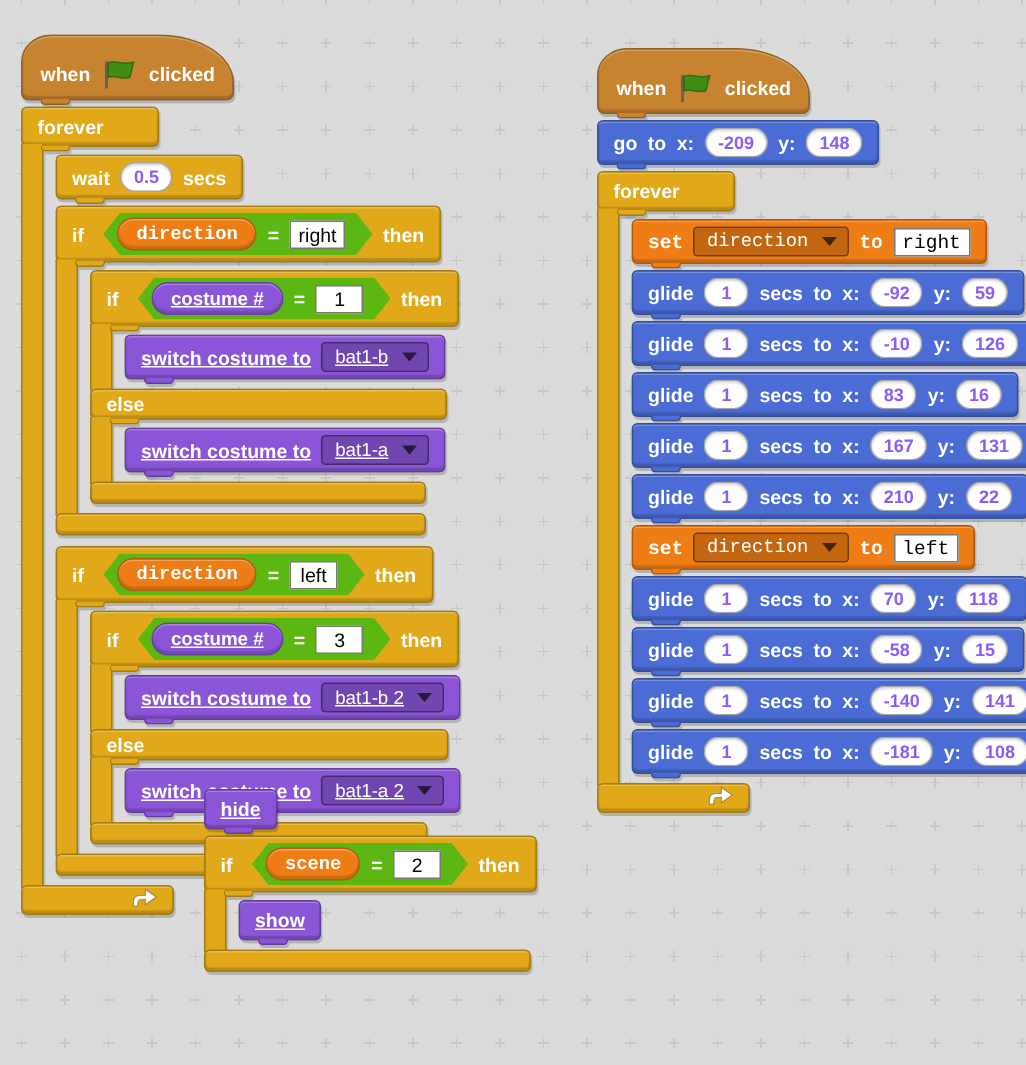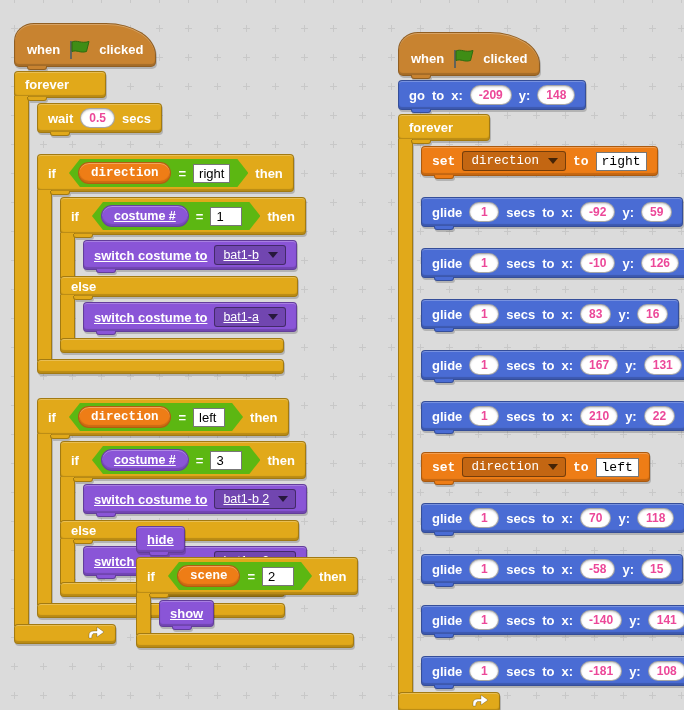--- a/index.html
+++ b/index.html
@@ -37,21 +37,21 @@
   .hat{
     border-radius:20px 50px 5px 5px / 18px 32px 5px 5px;
     padding:15px 12px 6px 12px;min-height:40px;align-items:center;
   }
   
   .cblock{display:flex;flex-direction:column;align-items:flex-start;position:relative;}
   .cblock.control{--c:#e1a91a;background:none;}
   .chead{background-color:var(--c);}
   .chead.ifhead{min-height:31px;}
   .chead.foreverhead{min-width:92px;}
-  .cbody{position:relative;display:flex;flex-direction:column;align-items:flex-start;gap:21px;
+  .cbody{position:relative;display:flex;flex-direction:column;align-items:flex-start;gap:4px;
     padding:5px 0 6px 23px;min-height:22px;align-self:stretch;}
   .cbody::before{
     content:"";position:absolute;left:0;top:-2px;bottom:-2px;width:15px;
     background:var(--c);border-left:1px solid rgba(0,0,0,0.28);border-right:1px solid rgba(0,0,0,0.28);
     box-sizing:border-box;
   }
   .cmid{background-color:var(--c);align-self:stretch;margin-right:8px;min-height:20px;padding:2px 10px;}
   .cfoot{position:relative;background-color:var(--c);height:15px;align-self:stretch;margin-right:22px;
     border:1px solid rgba(0,0,0,0.28);border-radius:4px;box-sizing:border-box;
     box-shadow:inset 0 1px 0 rgba(255,255,255,0.25), inset 0 -2px 1px rgba(0,0,0,0.18);}
@@ -63,27 +63,27 @@
     background:#5cb712;display:flex;align-items:center;gap:7px;
     padding:3px 18px 3px 9px;min-height:27px;box-sizing:border-box;
     clip-path:polygon(11px 0,calc(100% - 11px) 0,100% 50%,calc(100% - 11px) 100%,11px 100%,0 50%);
   }
   .var-oval{
     border-radius:20px;padding:3px 12px;font-weight:bold;color:#fff;font-size:12.5px;
     border:1px solid rgba(0,0,0,0.25);
     box-shadow:inset 0 1px 0 rgba(255,255,255,0.3), inset 0 -2px 1px rgba(0,0,0,0.15);
   }
   .num-oval{
-    background:#fff;color:#ec4899;border-radius:12px;padding:2px 8px;font-weight:bold;font-size:12px;
+    background:#fff;color:#8b5cf6;border-radius:12px;padding:2px 8px;font-weight:bold;font-size:12px;
     border:1px solid rgba(0,0,0,0.35);min-width:12px;text-align:center;
     box-shadow:inset 0 1px 2px rgba(0,0,0,0.2);
   }
   .text-input{
     background:#fff;color:#000;padding:1px 5px;font-weight:normal;font-size:13px;
-    border:1px solid #777;min-width:20px;text-align:left;
+    border:1px solid #777;min-width:20px;text-align:center;
   }
   .dropdown{
     background-color:inherit;
     background-image:linear-gradient(rgba(0,0,0,0.18),rgba(0,0,0,0.18));
     display:flex;align-items:center;gap:9px;padding:2px 7px 2px 8px;
     border:1px solid rgba(0,0,0,0.4);border-radius:3px;
     font-weight:normal;font-size:12.5px;color:#fff;min-height:19px;box-sizing:border-box;
   }
   .tri{width:0;height:0;border-left:5px solid transparent;border-right:5px solid transparent;
     border-top:6px solid rgba(0,0,0,0.65);}

